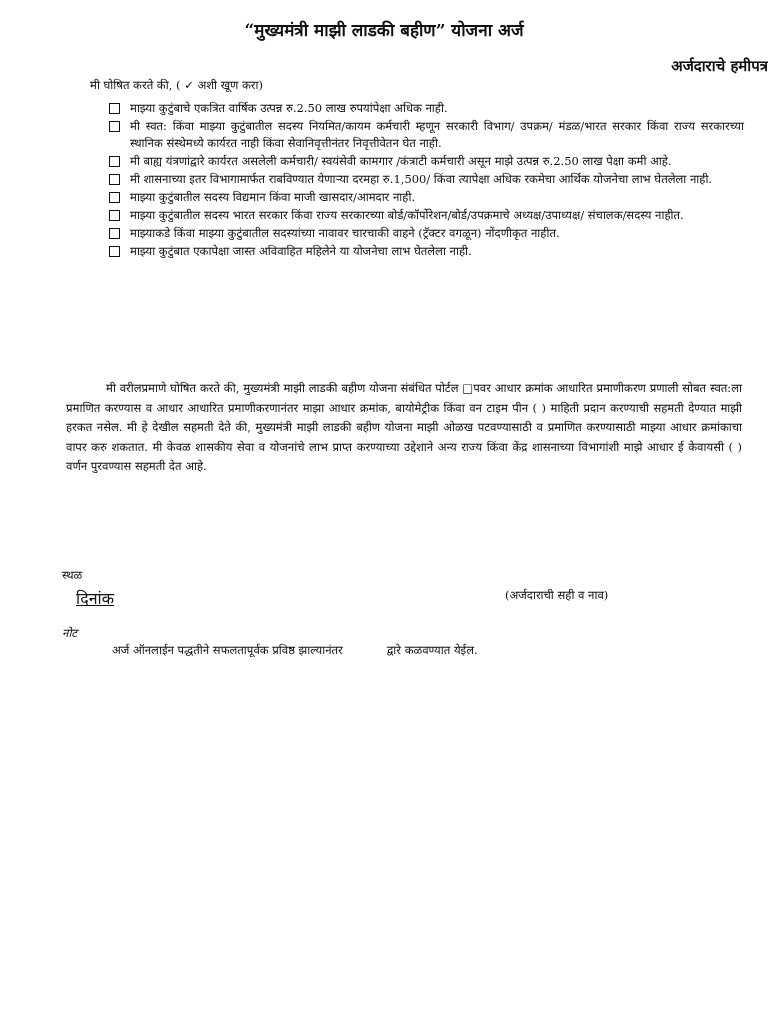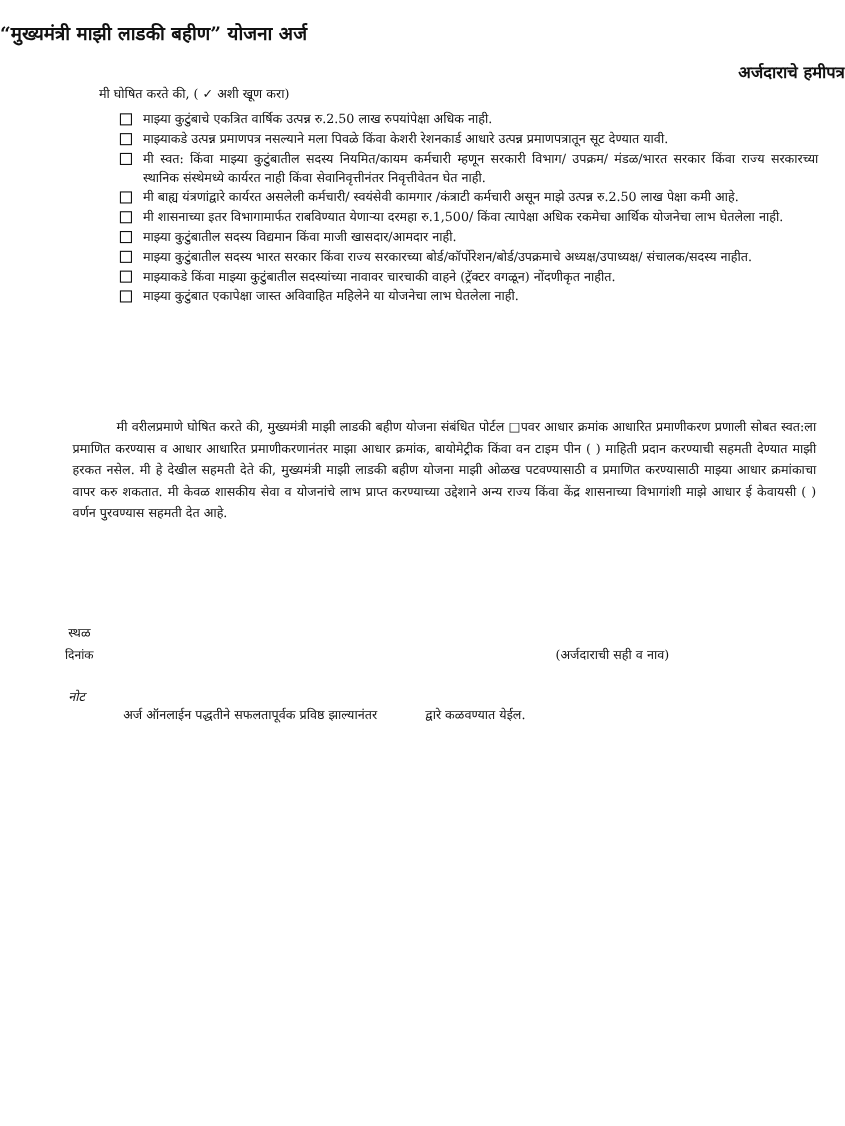--- a/index.html
+++ b/index.html
@@ -1,50 +1,46 @@
 <!DOCTYPE html>
 <html><head>
 <meta charset="utf-8">
 <style>
   html, body { margin: 0; padding: 0; background: #ffffff; }
   body { width: 768px; height: 1024px; position: relative; overflow: hidden;
          font-family: "DejaVu Serif", serif; color: #111; }
-  .title { position: absolute; top: 18px; left: 0; width: 768px; text-align: left;
+  .title { position: absolute; top: 18px; left: 0; width: 768px; text-align: center;
            font-weight: bold; font-size: 17px; }
   .subtitle { position: absolute; top: 55px; left: 0; width: 768px; text-align: right;
               font-weight: bold; font-size: 15px; }
   .declare { position: absolute; top: 77px; left: 62px; font-size: 11.5px; margin-left: 28px; }
   .list { position: absolute; top: 96px; left: 105px; width: 635px; margin: 4px; padding: 0; list-style: none; }
   .item { display: flex; font-size: 11.5px; line-height: 17px; margin-bottom: 1px; }
   .item .box { flex: 0 0 auto; width: 9px; height: 9px; border: 1.3px solid #111;
                margin-top: 3px; margin-right: 10px; }
   .item .text { flex: 1 1 auto; text-align: justify; }
   .para { position: absolute; top: 375px; left: 62px; width: 676px; font-size: 11.5px;
           line-height: 19.5px; text-align: justify; text-indent: 40px; margin: 4px; }
   .sthal { position: absolute; top: 567px; left: 62px; font-size: 11.5px; }
-  .dinank { position: absolute; top: 587px; left: 59px; font-size: 11px; }
+  .dinank { position: absolute; top: 587px; left: 76px; font-size: 16px; text-decoration: underline; }
   .signature { position: absolute; top: 587px; left: 492px; font-size: 11.5px; margin-left: 13px; }
   .note-label { position: absolute; top: 625px; left: 62px; font-size: 11.5px; font-style: italic; }
   .note-text { position: absolute; top: 642px; left: 112px; font-size: 11.5px; white-space: pre; }
 </style>
 </head>
 <body>
 
 <div class="title">“मुख्यमंत्री माझी लाडकी बहीण” योजना अर्ज</div>
 <div class="subtitle">अर्जदाराचे हमीपत्र</div>
 <div class="declare">मी घोषित करते की, ( ✓ अशी खूण करा)</div>
 
 <ul class="list">
   <li class="item">
       <span class="box"></span>
       <span class="text">माझ्या कुटुंबाचे एकत्रित वार्षिक उत्पन्न रु.2.50 लाख रुपयांपेक्षा अधिक नाही.</span>
-    </li>
-  <li class="item">
-      <span class="box"></span>
-      <span class="text">माझ्याकडे उत्पन्न प्रमाणपत्र नसल्याने मला पिवळे किंवा केशरी रेशनकार्ड आधारे उत्पन्न प्रमाणपत्रातून सूट देण्यात यावी.</span>
     </li>
   <li class="item">
       <span class="box"></span>
       <span class="text">मी स्वत: किंवा माझ्या कुटुंबातील सदस्य नियमित/कायम कर्मचारी म्हणून सरकारी विभाग/ उपक्रम/ मंडळ/भारत सरकार किंवा राज्य सरकारच्या स्थानिक संस्थेमध्ये कार्यरत नाही किंवा सेवानिवृत्तीनंतर निवृत्तीवेतन घेत नाही.</span>
     </li>
   <li class="item">
       <span class="box"></span>
       <span class="text">मी बाह्य यंत्रणांद्वारे कार्यरत असलेली कर्मचारी/ स्वयंसेवी कामगार /कंत्राटी कर्मचारी असून माझे उत्पन्न रु.2.50 लाख पेक्षा कमी आहे.</span>
     </li>
   <li class="item">

